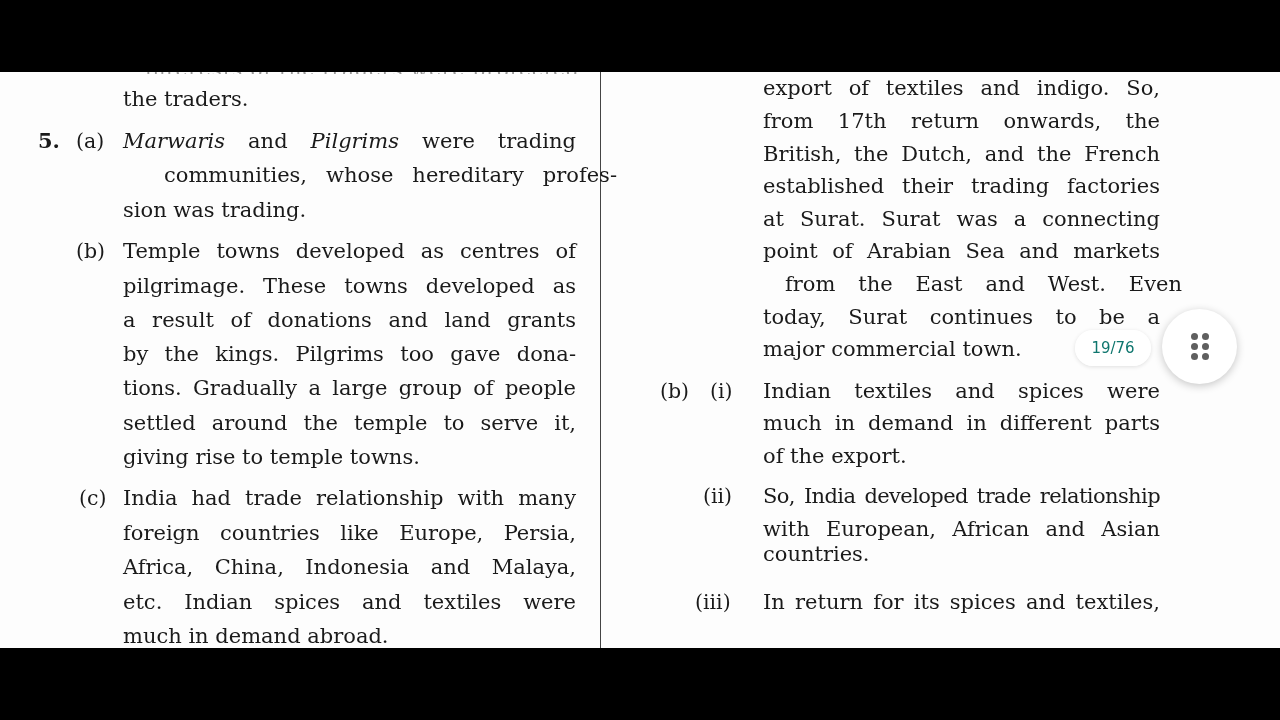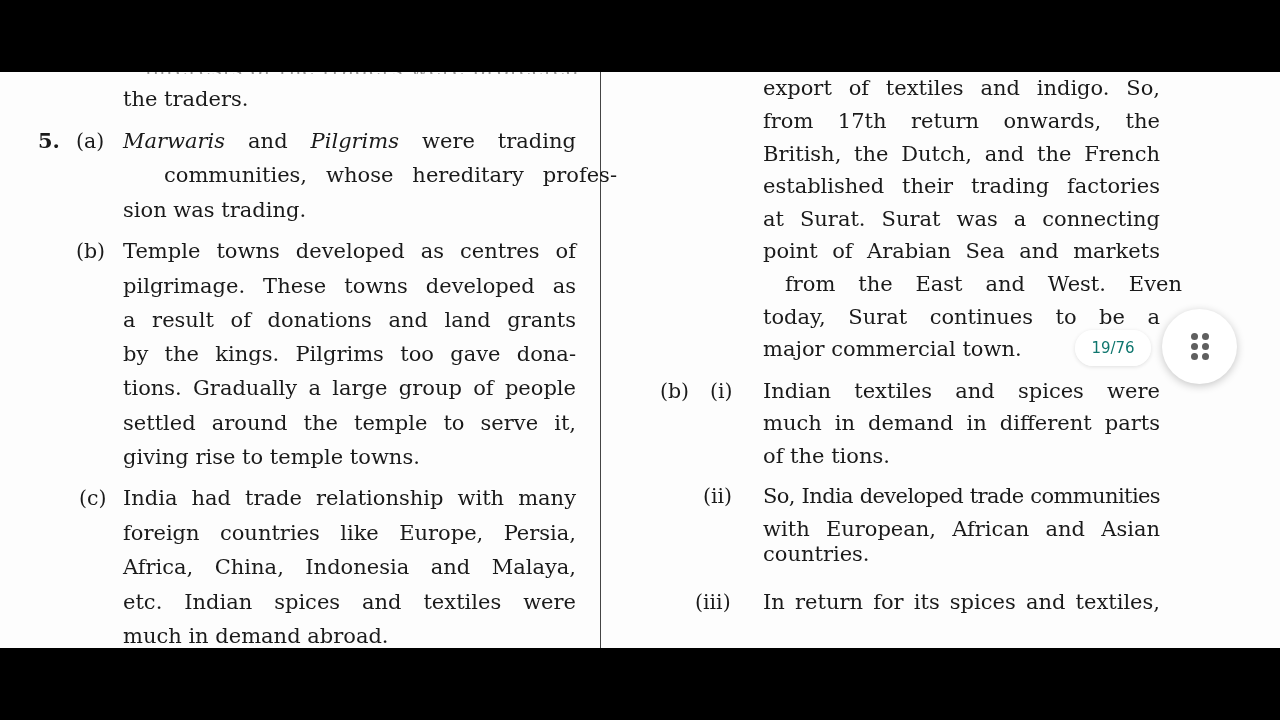--- a/index.html
+++ b/index.html
@@ -135,24 +135,24 @@
     <div class="line right-text" style="top:135px;">at Surat. Surat was a connecting</div>
     <div class="line right-text" style="top:167px;">point of Arabian Sea and markets</div>
     <div class="line right-text" style="top:200px;margin-left:22px;">from the East and West. Even</div>
     <div class="line right-text" style="top:233px;">today, Surat continues to be a</div>
     <div class="line right-text" style="top:265px; text-align:left; text-align-last:left;">major commercial town.</div>
 
     <div class="mark" style="left:660px; top:307px;">(b)</div>
     <div class="mark" style="left:710px; top:307px;">(i)</div>
     <div class="line right-text" style="top:307px;">Indian textiles and spices were</div>
     <div class="line right-text" style="top:339px;">much in demand in different parts</div>
-    <div class="line right-text" style="top:372px; text-align:left; text-align-last:left;">of the tions.</div>
+    <div class="line right-text" style="top:372px; text-align:left; text-align-last:left;">of the export.</div>
 
     <div class="mark" style="left:703px; top:412px;">(ii)</div>
-    <div class="line right-text" style="top:412px; letter-spacing:-0.6px;">So, India developed trade communities</div>
+    <div class="line right-text" style="top:412px; letter-spacing:-0.6px;">So, India developed trade relationship</div>
     <div class="line right-text" style="top:445px;">with European, African and Asian</div>
     <div class="line right-text" style="top:470px; text-align:left; text-align-last:left;">countries.</div>
 
     <div class="mark" style="left:695px; top:518px;">(iii)</div>
     <div class="line right-text" style="top:518px;">In return for its spices and textiles,</div>
 
     <div class="page-indicator">19/76</div>
     <div class="fab">
       <div class="dots">
         <span></span>

